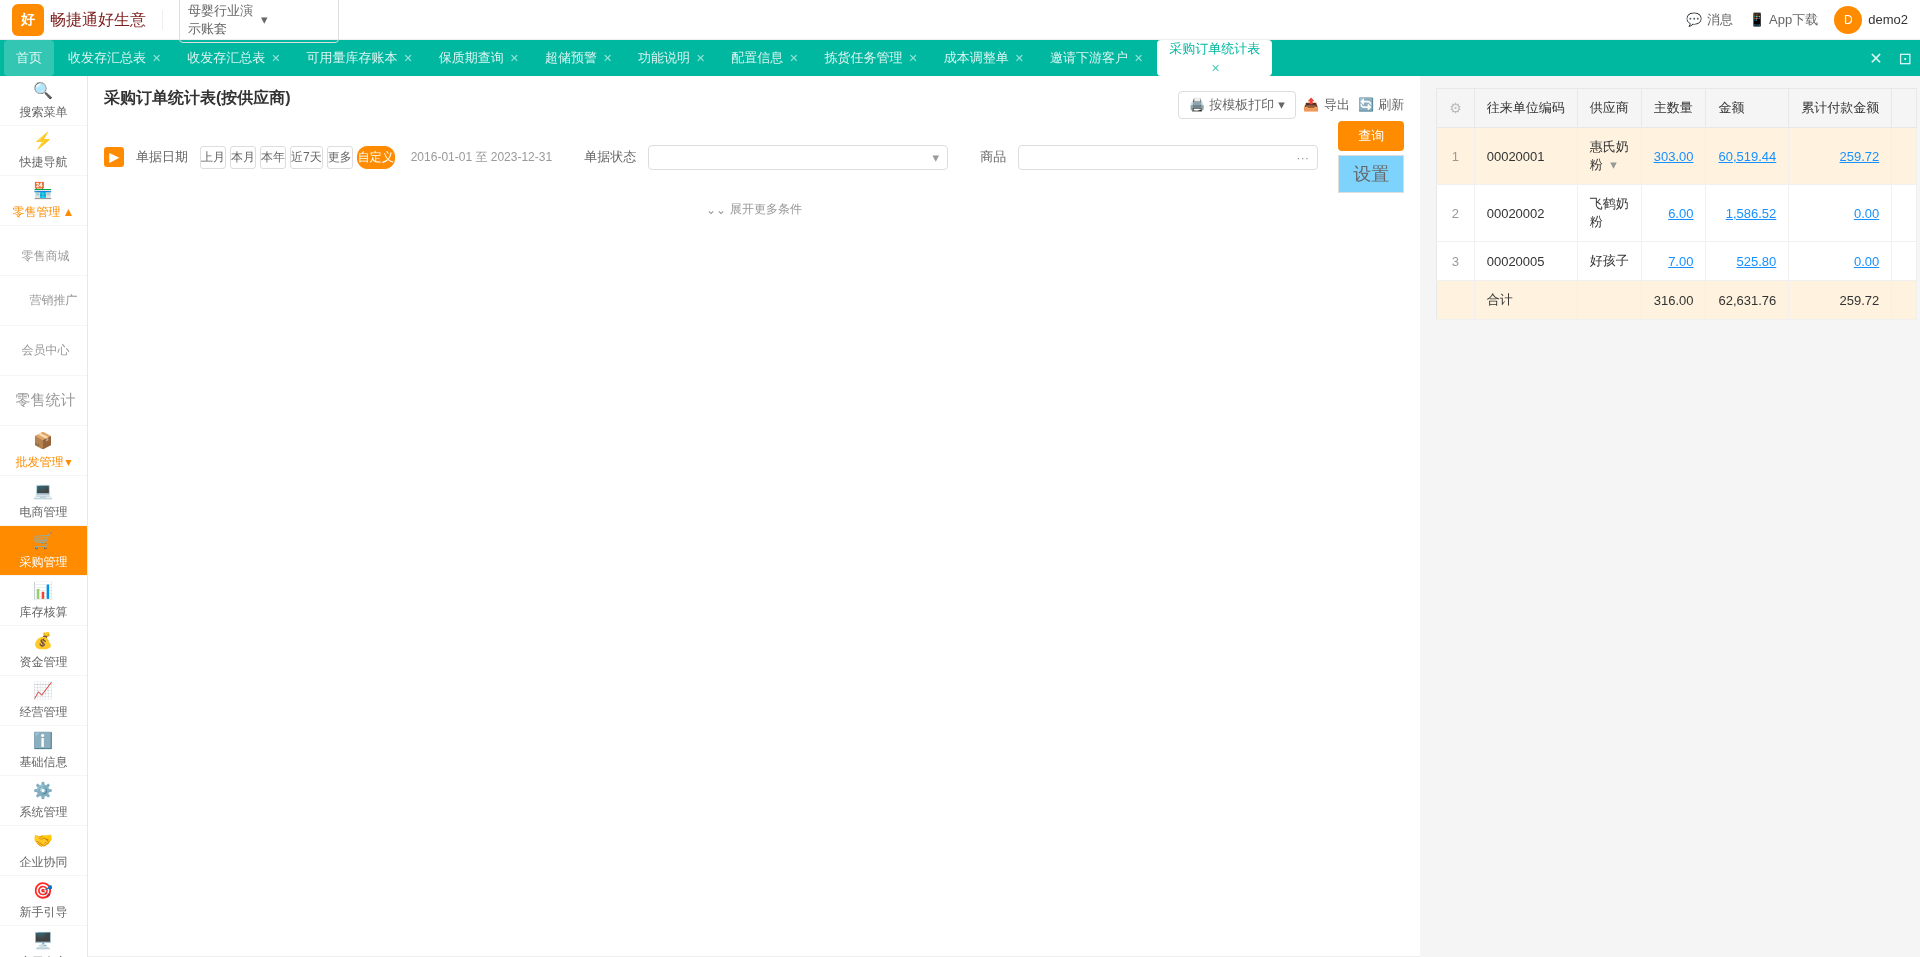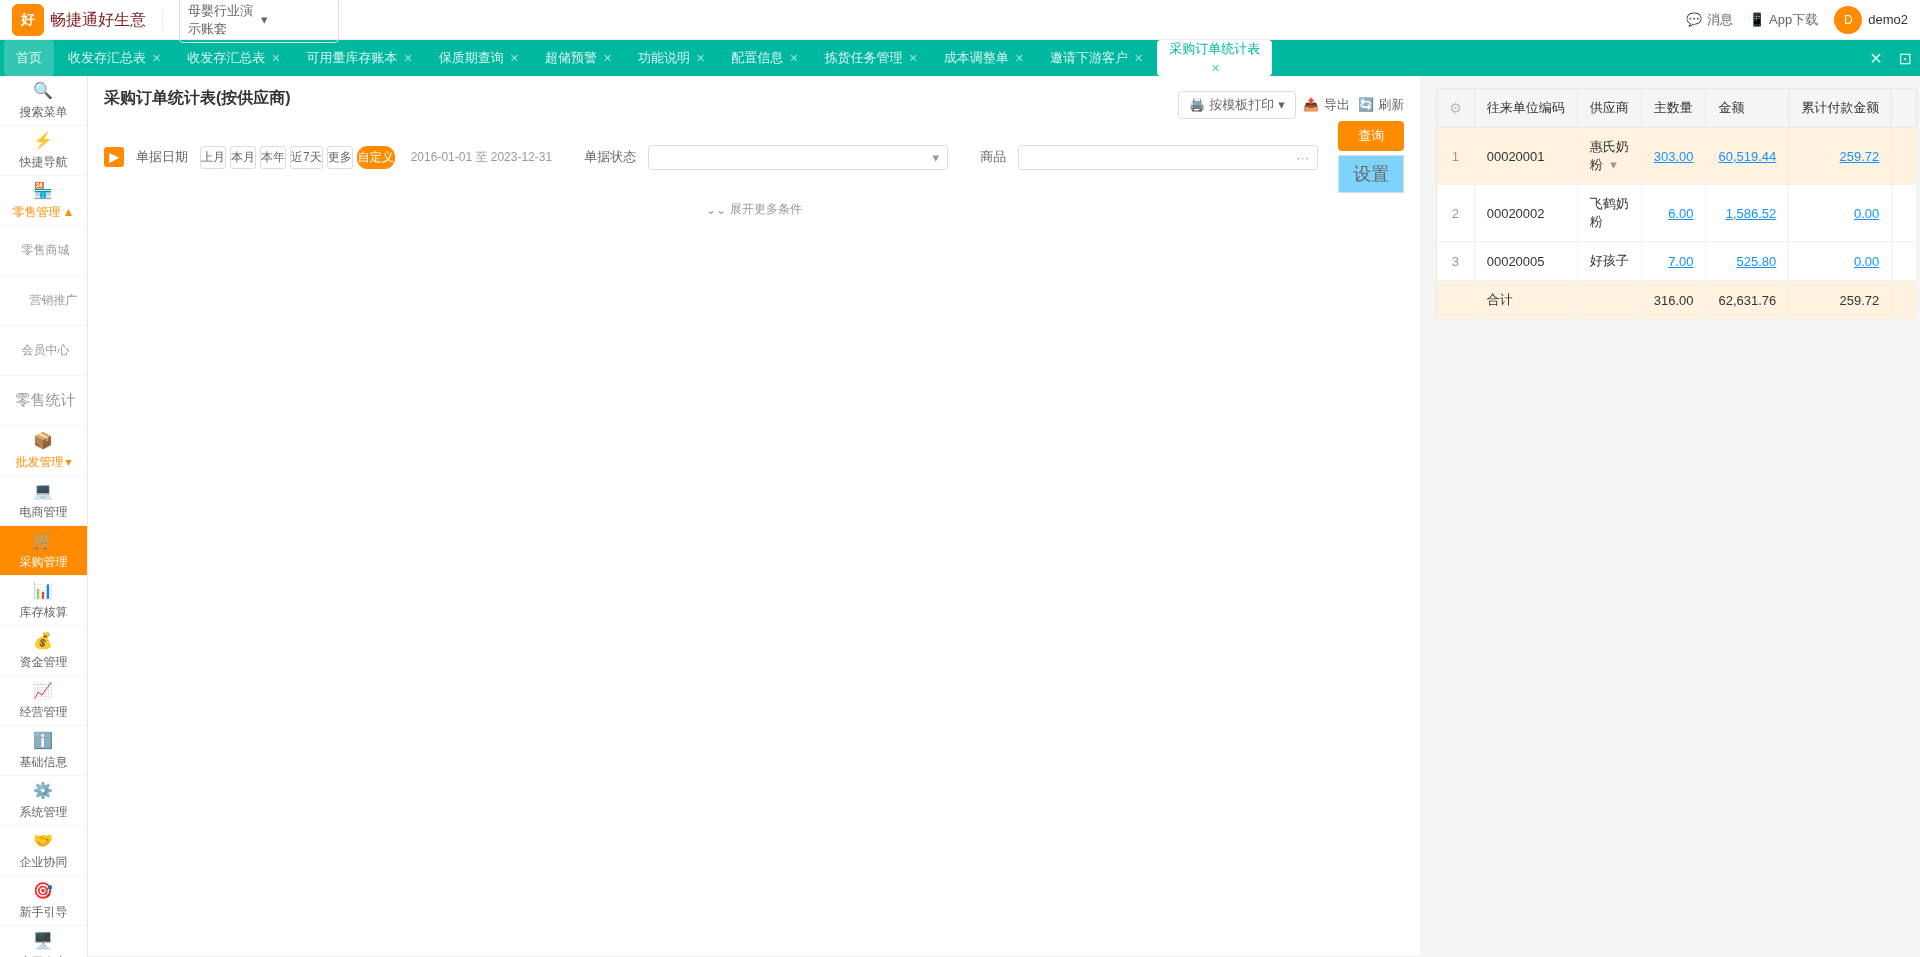--- a/index.html
+++ b/index.html
@@ -173,21 +173,21 @@
       <span class="sidebar-item-icon">⚡</span>
       <span>快捷导航</span>
     </div>
     <div class="sidebar-section">
       <span class="sidebar-item-icon">🏪</span>
       <div class="label-row">
         <span>零售管理</span>
         <span>▲</span>
       </div>
     </div>
-    <div class="sidebar-item" style="padding-left:8px;font-size:12px;color:#999;">
+    <div class="sidebar-item" style="padding-left:8px;font-size:12px;color:#999;justify-content:flex-end;">
       <span>零售商城</span>
     </div>
     <div class="sidebar-item" style="padding-left:24px;font-size:12px;color:#999;">
       <span>营销推广</span>
     </div>
     <div class="sidebar-item" style="padding-left:8px;font-size:12px;color:#999;">
       <span>会员中心</span>
     </div>
     <div class="sidebar-item" style="padding-left:8px;font-size:15px;color:#999;">
       <span>零售统计</span>

